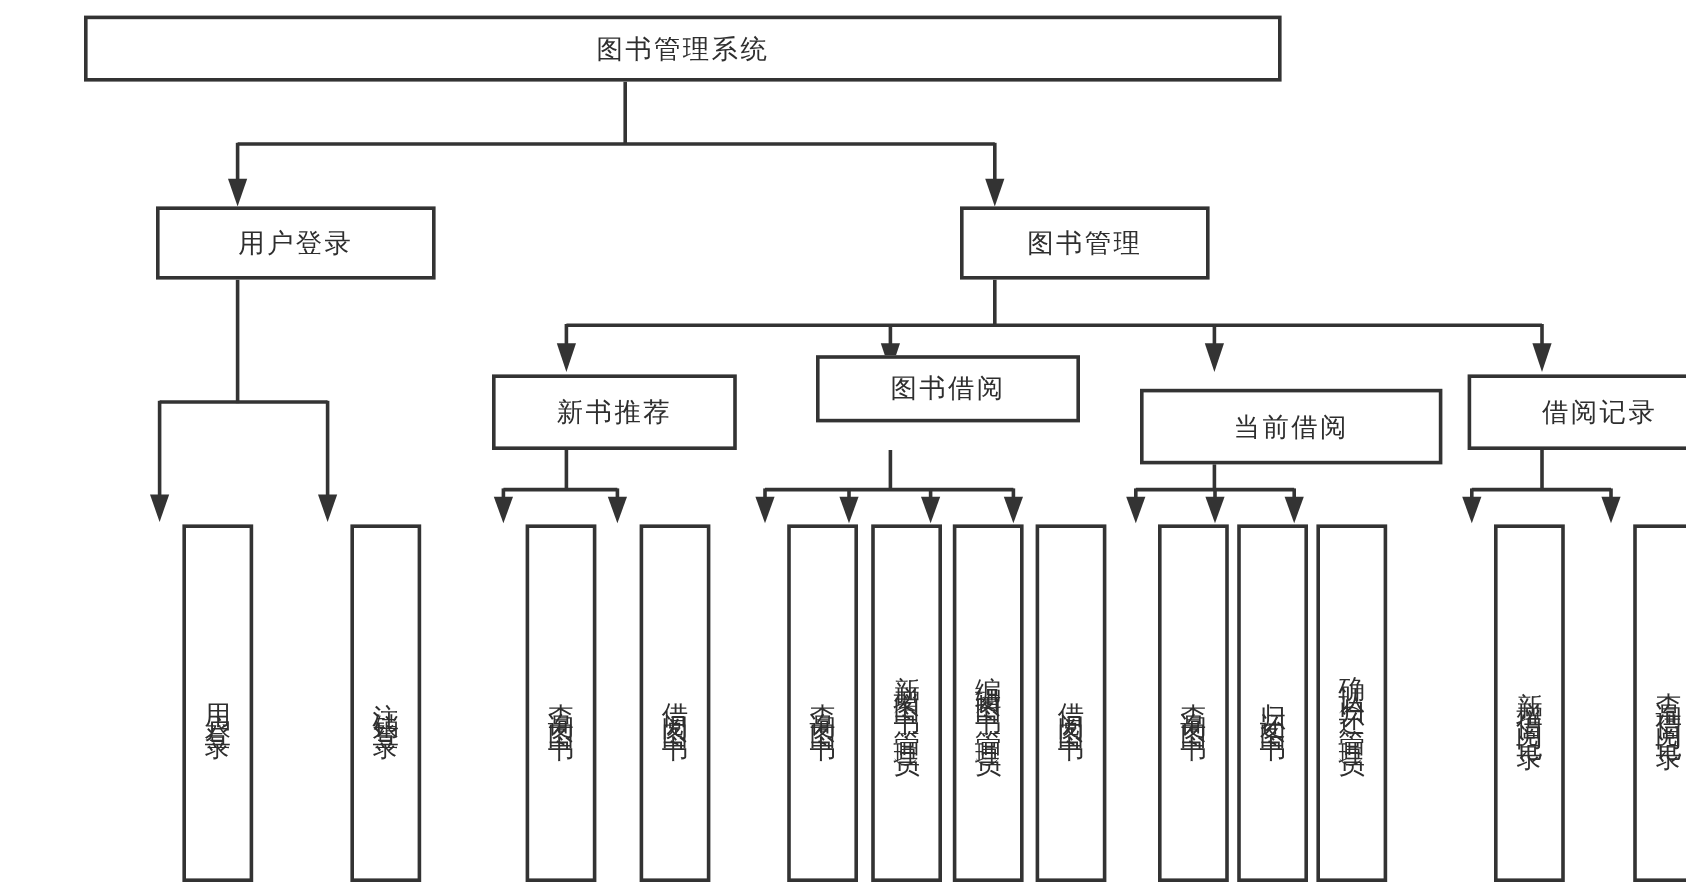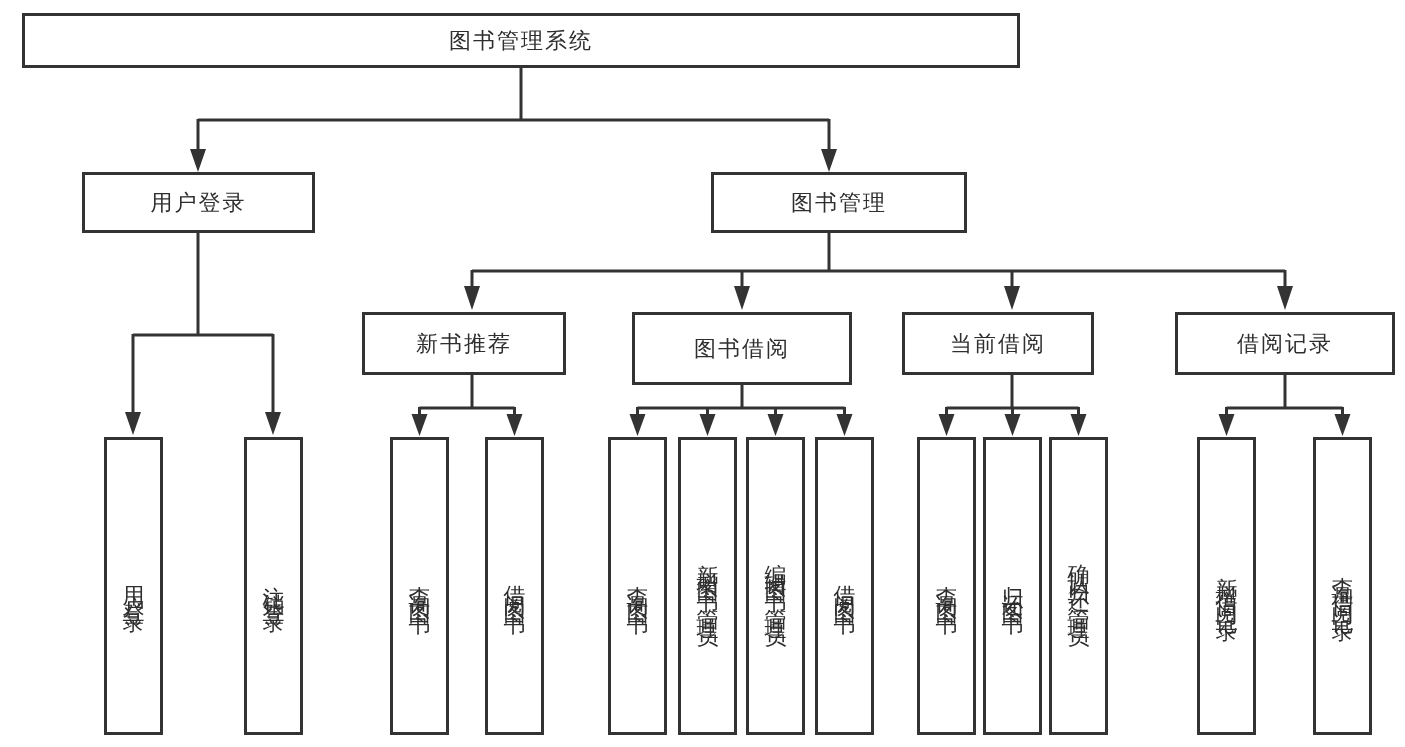--- a/index.html
+++ b/index.html
@@ -32,20 +32,21 @@
     stroke: none;
   }
   .node {
     position: absolute;
     background: #ffffff;
     border: 3px solid #333333;
     box-sizing: border-box;
     display: flex;
     align-items: center;
     justify-content: center;
+    margin-left: 48px;
   }
   .h-label {
     font-size: 22px;
     letter-spacing: 2px;
     color: #2e2e2e;
     white-space: nowrap;
   }
   .leaf {
     width: 59px;
     height: 298px;
@@ -150,31 +151,31 @@
     </g>
   </svg>
 
   <div class="node" style="left:22px;top:13px;width:998px;height:55px">
     <span class="h-label">图书管理系统</span>
   </div>
 
   <div class="node" style="left:82px;top:172px;width:233px;height:61px">
     <span class="h-label">用户登录</span>
   </div>
-  <div class="node" style="left:711px;top:172px;width:256px;height:61px">
+  <div class="node" style="left:752px;top:172px;width:208px;height:61px">
     <span class="h-label">图书管理</span>
   </div>
 
   <div class="node" style="left:362px;top:312px;width:204px;height:63px">
     <span class="h-label">新书推荐</span>
   </div>
-  <div class="node" style="left:632px;top:312px;width:220px;height:73px">
+  <div class="node" style="left:632px;top:296px;width:220px;height:56px">
     <span class="h-label">图书借阅</span>
   </div>
-  <div class="node" style="left:902px;top:312px;width:192px;height:63px">
+  <div class="node" style="left:902px;top:324px;width:252px;height:63px">
     <span class="h-label">当前借阅</span>
   </div>
   <div class="node" style="left:1175px;top:312px;width:220px;height:63px">
     <span class="h-label">借阅记录</span>
   </div>
 
   <div class="node leaf" style="left:104px;top:437px">
     <span class="v-label">用户登录</span>
   </div>
   <div class="node leaf" style="left:244px;top:437px">

